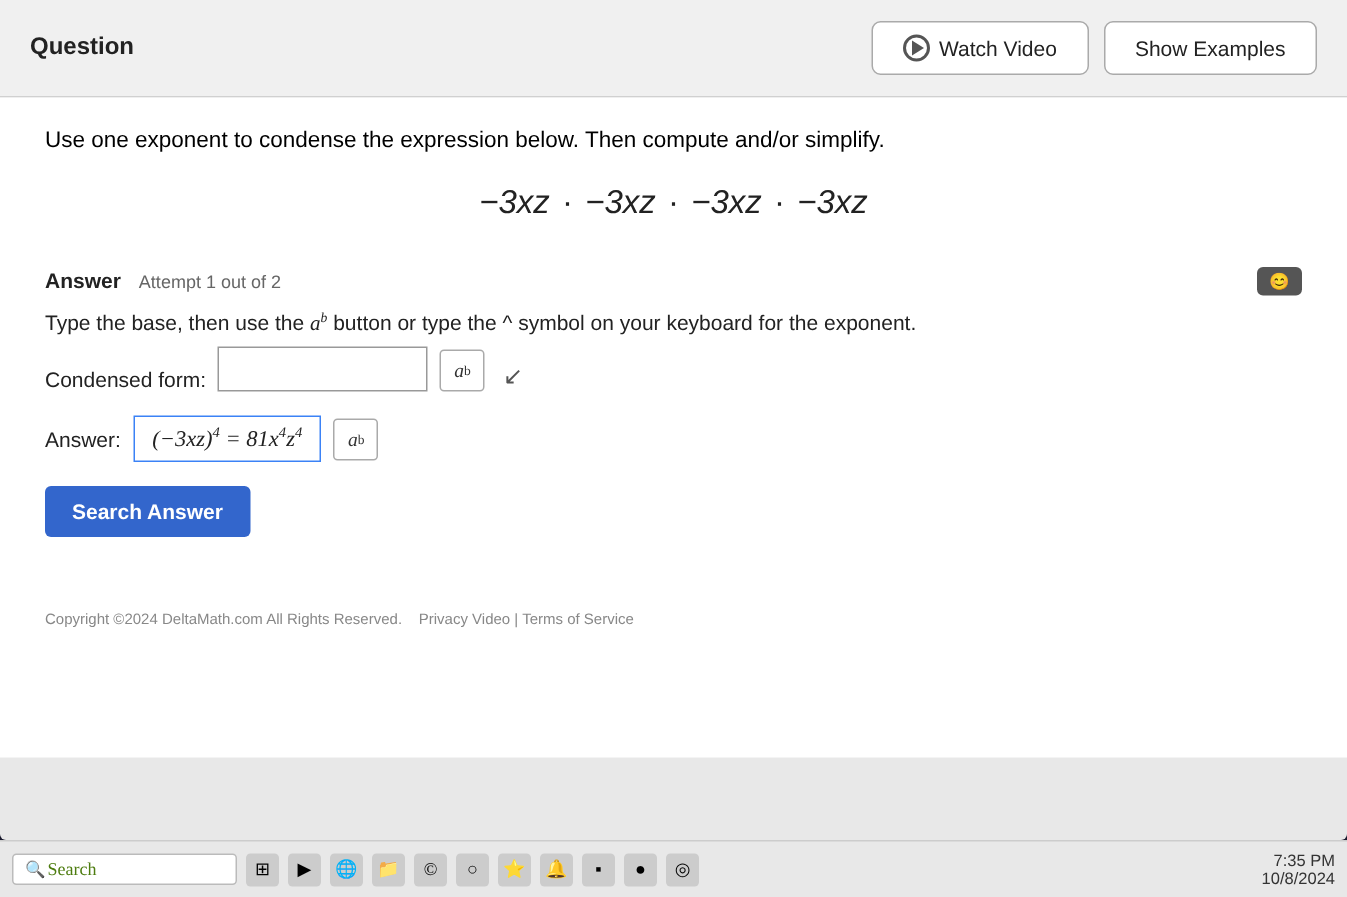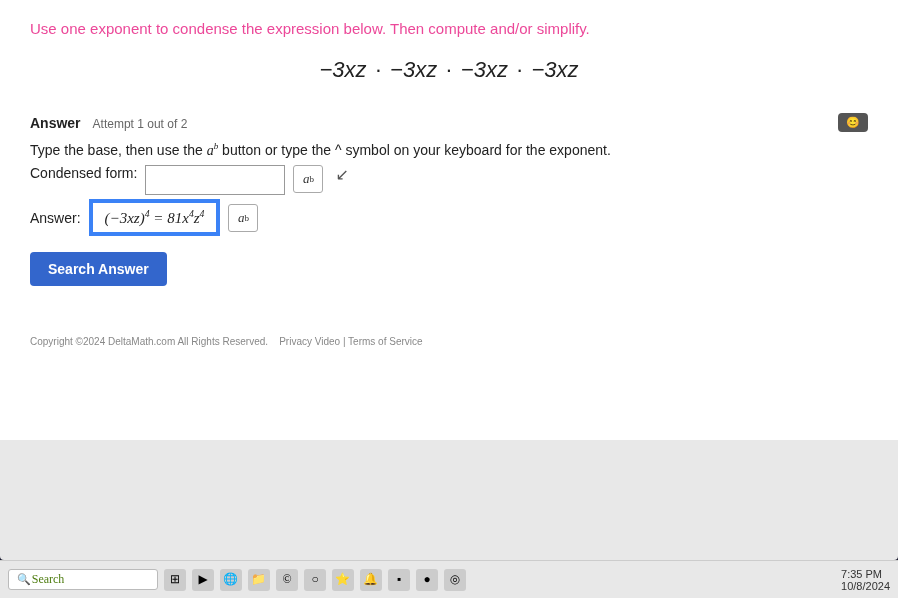--- a/index.html
+++ b/index.html
@@ -92,21 +92,21 @@
     
     .content {
       background: white;
       margin: 0;
       padding: 20px 30px;
       min-height: 440px;
     }
 
     .question-text {
       font-size: 15px;
-      color: #ec4899;
+      color: #000000;
       margin-bottom: 20px;
       font-family: Arial, sans-serif;
     }
 
     
     .math-expression {
       text-align: center;
       font-size: 22px;
       color: #222;
       margin: 20px 0 30px 0;
@@ -158,23 +158,23 @@
       line-height: 1.5;
     }
 
     .instruction-text .ab-text {
       font-style: italic;
       font-family: 'Times New Roman', serif;
     }
 
     .condensed-form-row {
       display: flex;
-      align-items: flex-start;
+      align-items: flex-end;
       gap: 8px;
-      margin-bottom: 4px;
+      margin-bottom: 16px;
     }
 
     .condensed-label {
       font-size: 14px;
       color: #222;
       font-family: Arial, sans-serif;
     }
 
     .text-input {
       width: 140px;
@@ -211,21 +211,21 @@
       margin-bottom: 16px;
     }
 
     .answer-text-label {
       font-size: 14px;
       color: #222;
       font-family: Liberation Sans, sans-serif;
     }
 
     .answer-math-box {
-      border: 4px solid #3b82f6;
+      border: 1px solid #3b82f6;
       padding: 5px 12px;
       font-size: 15px;
       font-family: 'Times New Roman', serif;
       font-style: italic;
       color: #222;
       background: white;
       display: flex;
       align-items: flex-end;
     }
 
@@ -292,20 +292,21 @@
       align-items: center;
       justify-content: center;
       font-size: 12px;
       cursor: pointer;
     }
 
     .time-display {
       font-size: 11px;
       color: #333;
       font-family: Arial, sans-serif;
+      text-align: right;
     }
 
     .copyright-text {
       font-size: 10px;
       color: #888;
       font-family: Arial, sans-serif;
       margin-top: 40px;
       padding-top: 10px;
     }
 
@@ -325,20 +326,34 @@
       font-size: 16px;
       color: #555;
       margin-left: 4px;
     }
   </style>
 </head>
 <body>
 
 <div class="screen">
 
+  <div class="header">
+    <div class="header-left">Question</div>
+    <div class="header-right">
+      <button class="btn-watch-video">
+        <div class="play-circle">
+          <div class="play-triangle"></div>
+        </div>
+        <span>Watch Video</span>
+      </button>
+      <button class="btn-show-examples">
+        <span>Show Examples</span>
+      </button>
+    </div>
+  </div>
 
   <div class="content">
     <p class="question-text">Use one exponent to condense the expression below. Then compute and/or simplify.</p>
 
     <div class="math-expression">
       <span>−3<em>xz</em></span>
       <span class="math-dot">·</span>
       <span>−3<em>xz</em></span>
       <span class="math-dot">·</span>
       <span>−3<em>xz</em></span>

